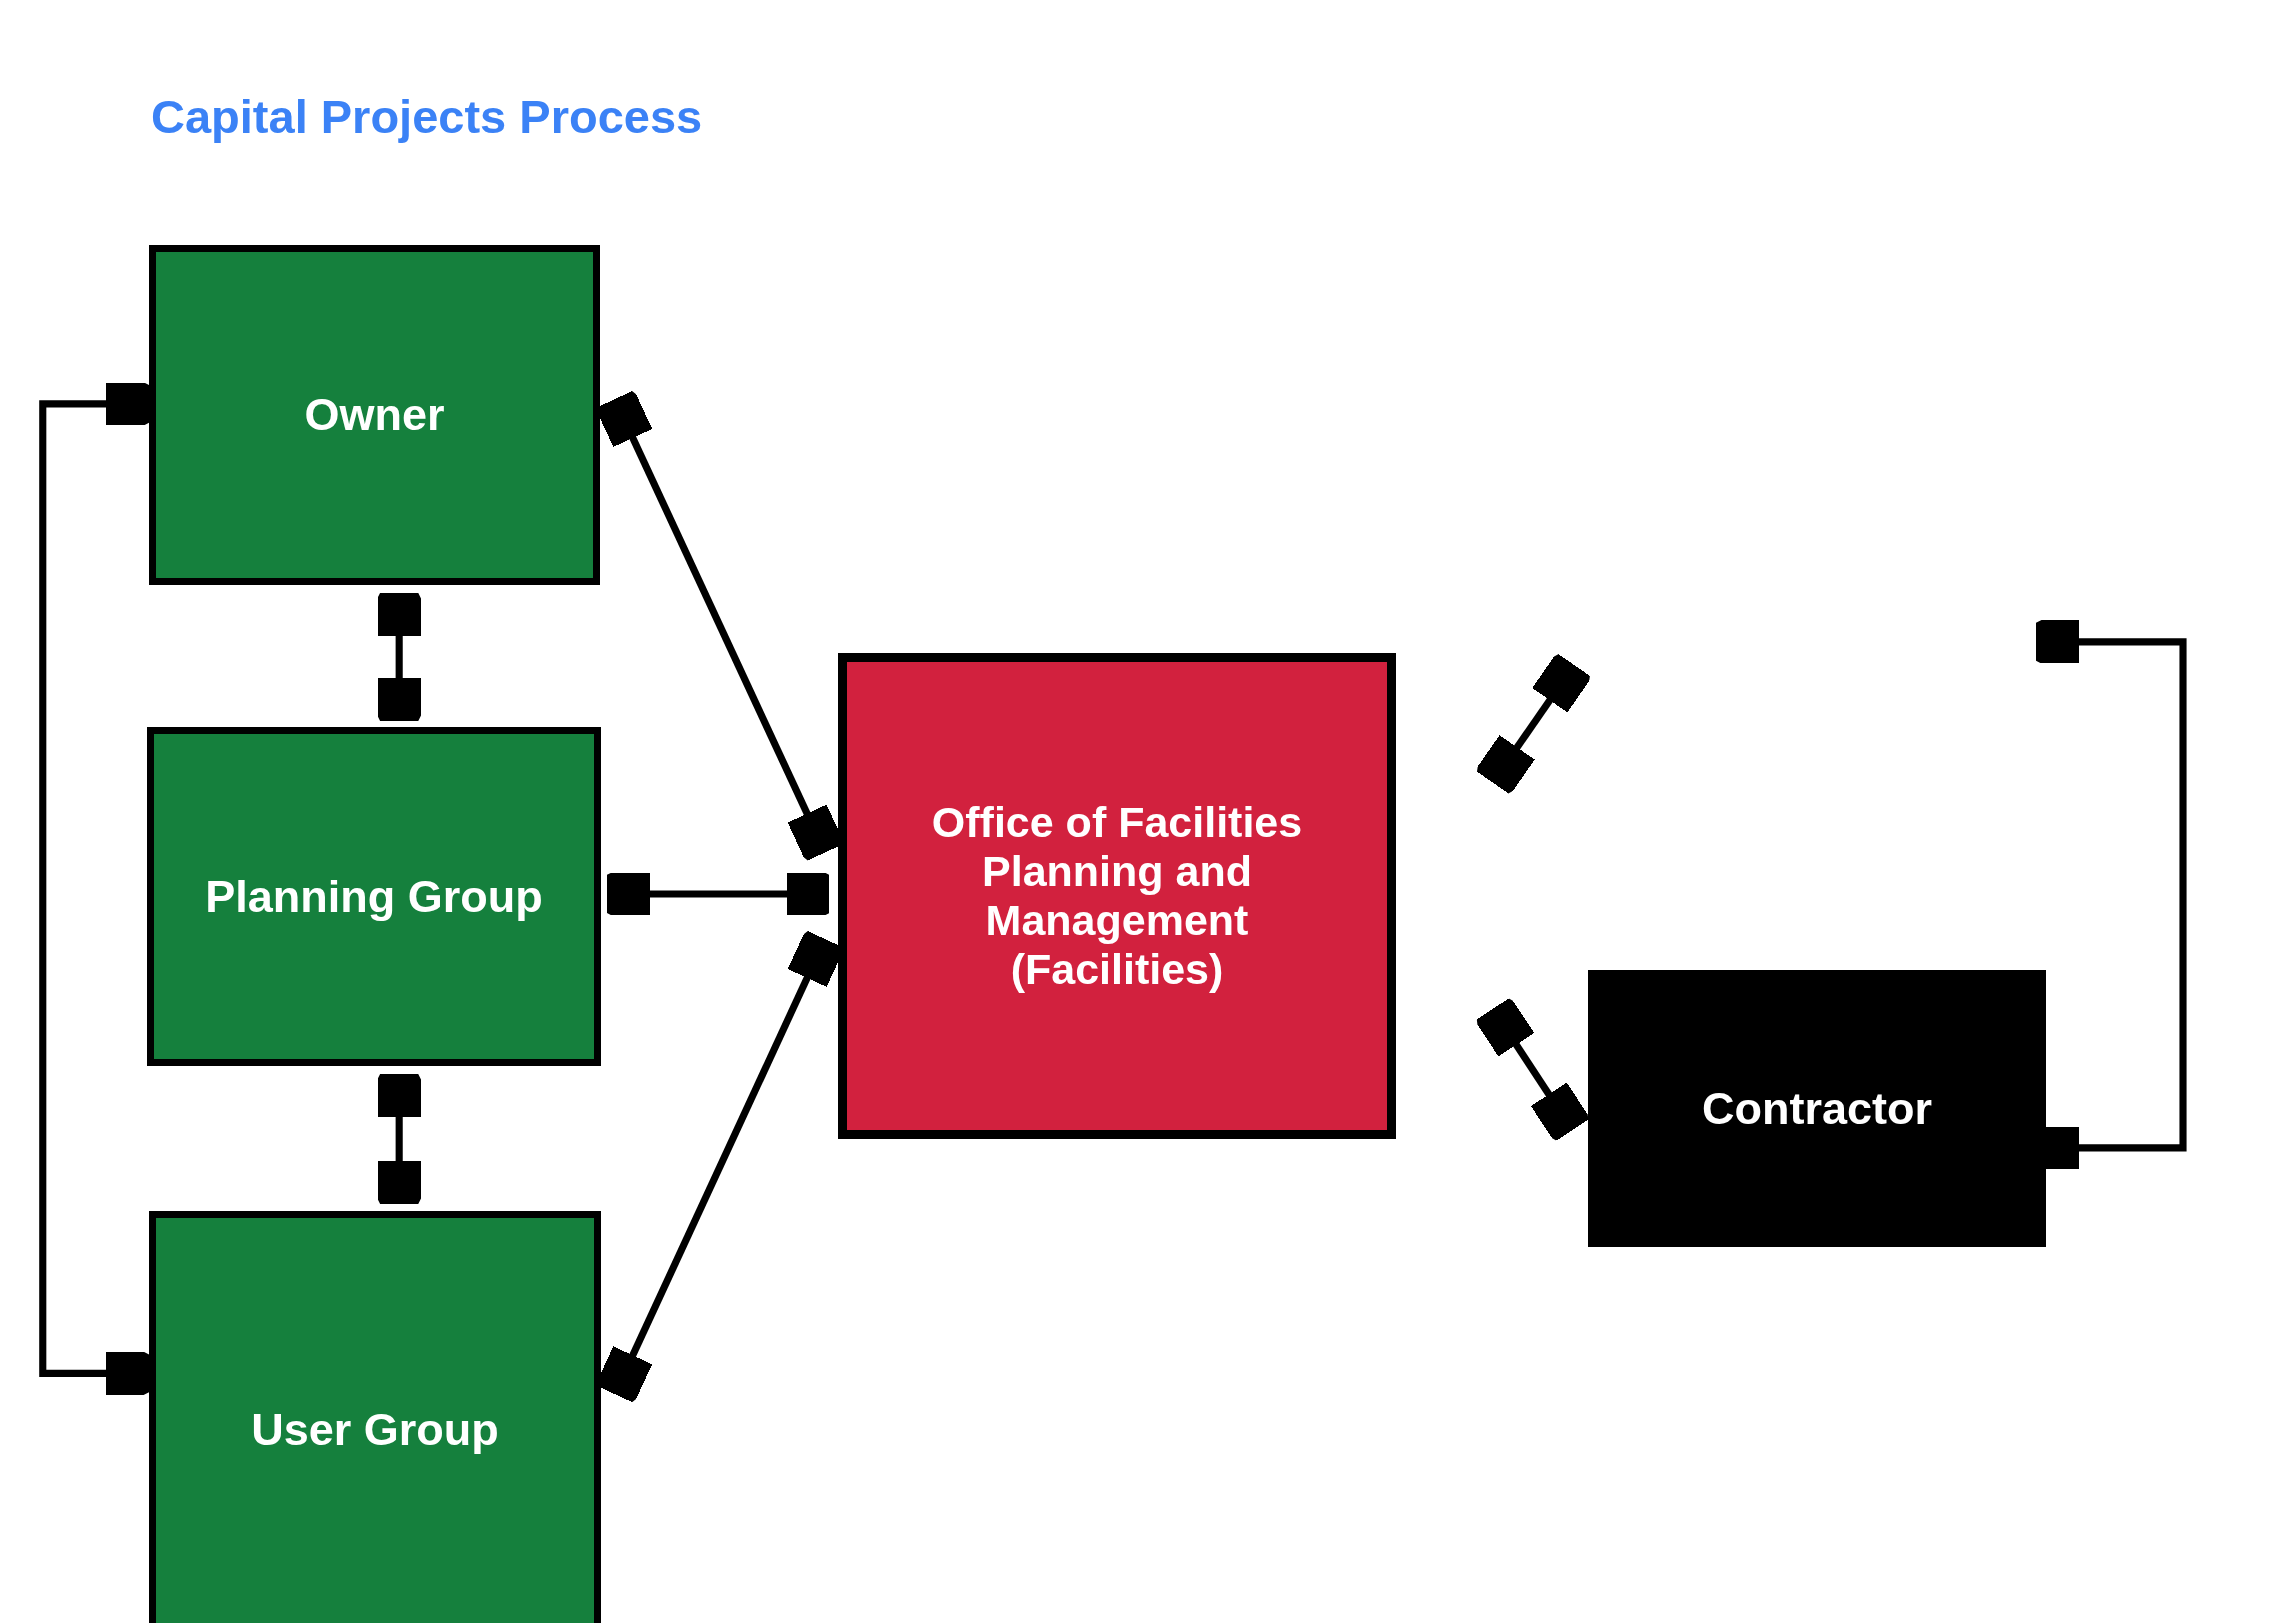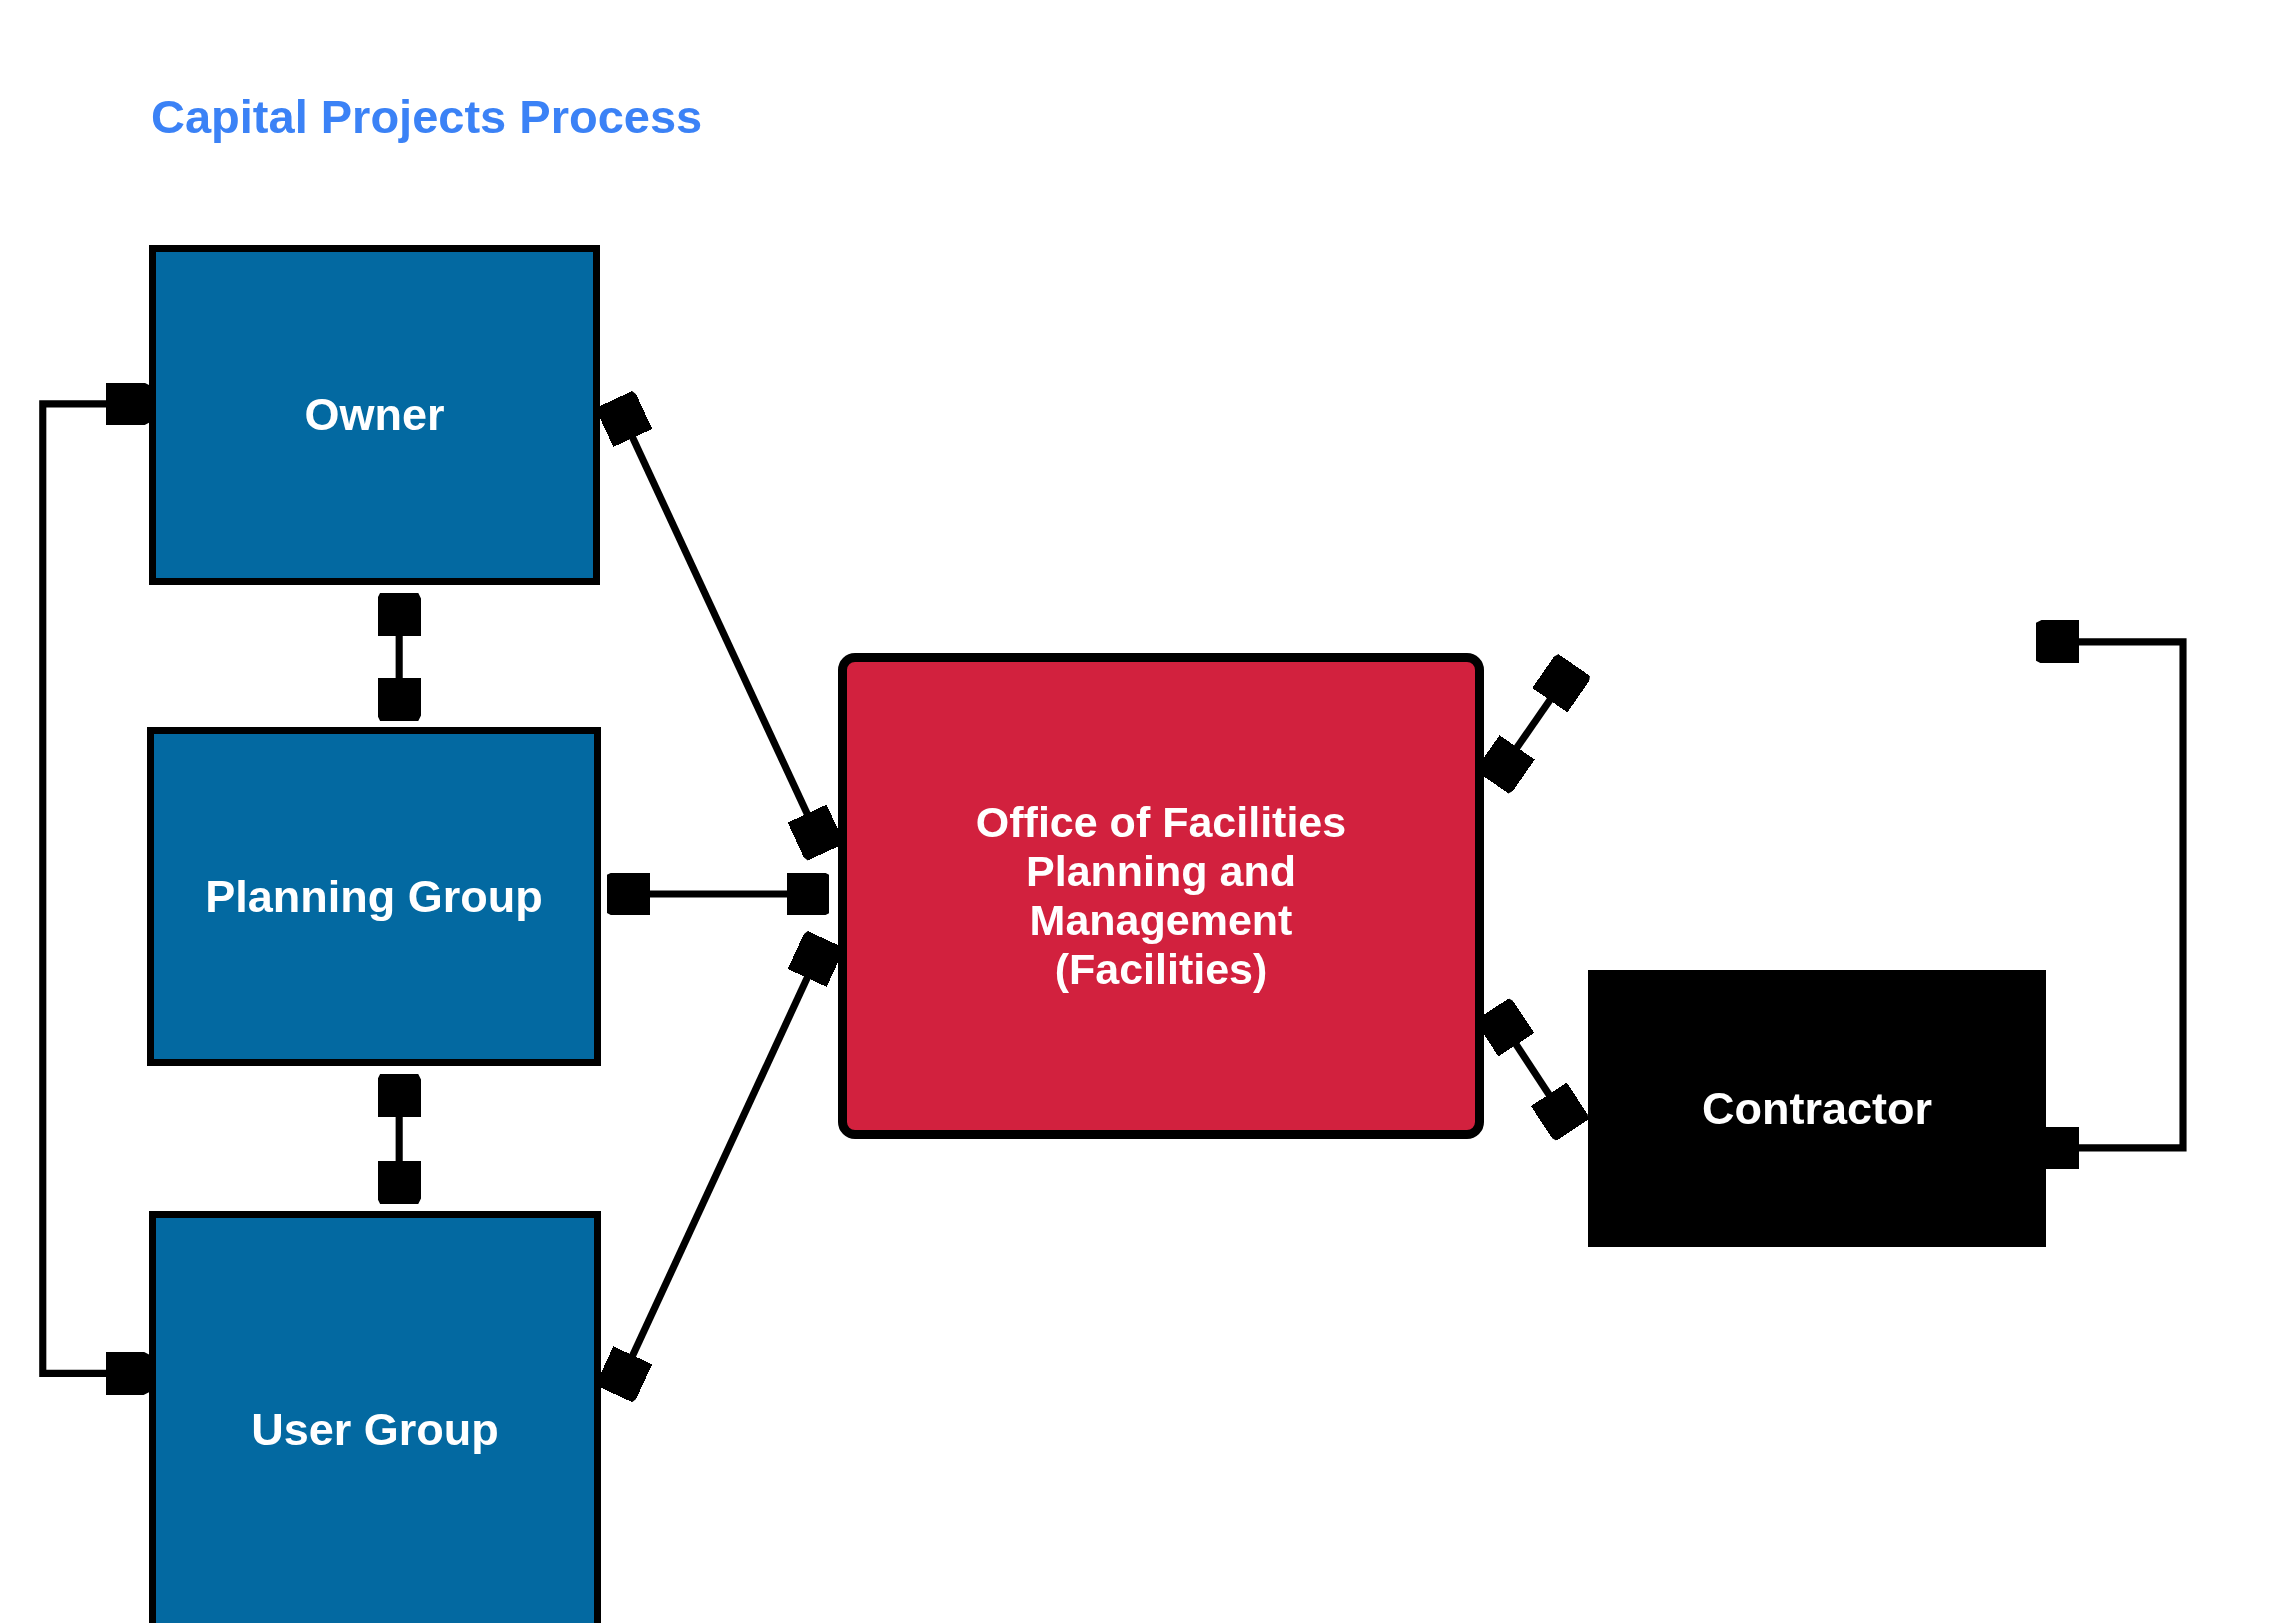--- a/index.html
+++ b/index.html
@@ -28,35 +28,35 @@
     align-items: center;
     justify-content: center;
     text-align: center;
   }
   .node .node-label {
     color: #ffffff;
     font-weight: bold;
     white-space: pre-line;
   }
   .node-blue {
-    background: #0369a1;
+    background: #15803d;
     border: 7.1px solid #000000;
   }
   .node-red {
     background: #D2213E;
     border: 9px solid #000000;
   }
   .node-black {
     background: #000000;
     border: 7.1px solid #000000;
   }
   #node-owner      { left: 149px;  top: 245px;  width: 451px; height: 340px; }
   #node-oversight  { left: 147px;  top: 727px;  width: 454px; height: 339px; }
   #node-user-group { left: 149px;  top: 1211px; width: 452px; height: 437px; }
-  #node-facilities { left: 838px;  top: 653px;  width: 646px; height: 486px; border-radius: 17px; }
+  #node-facilities { left: 838px;  top: 653px;  width: 558px; height: 486px; }
   #node-architect  { left: 1586px; top: 486px;  width: 463px; height: 348px; }
   #node-contractor { left: 1588px; top: 970px; width: 458px; height: 277px; }
 
   #node-owner .node-label,
   #node-oversight .node-label,
   #node-user-group .node-label,
   #node-architect .node-label,
   #node-contractor .node-label { font-size: 45px; }
 
   #node-facilities .node-label { font-size: 43px; line-height: 49px; }

